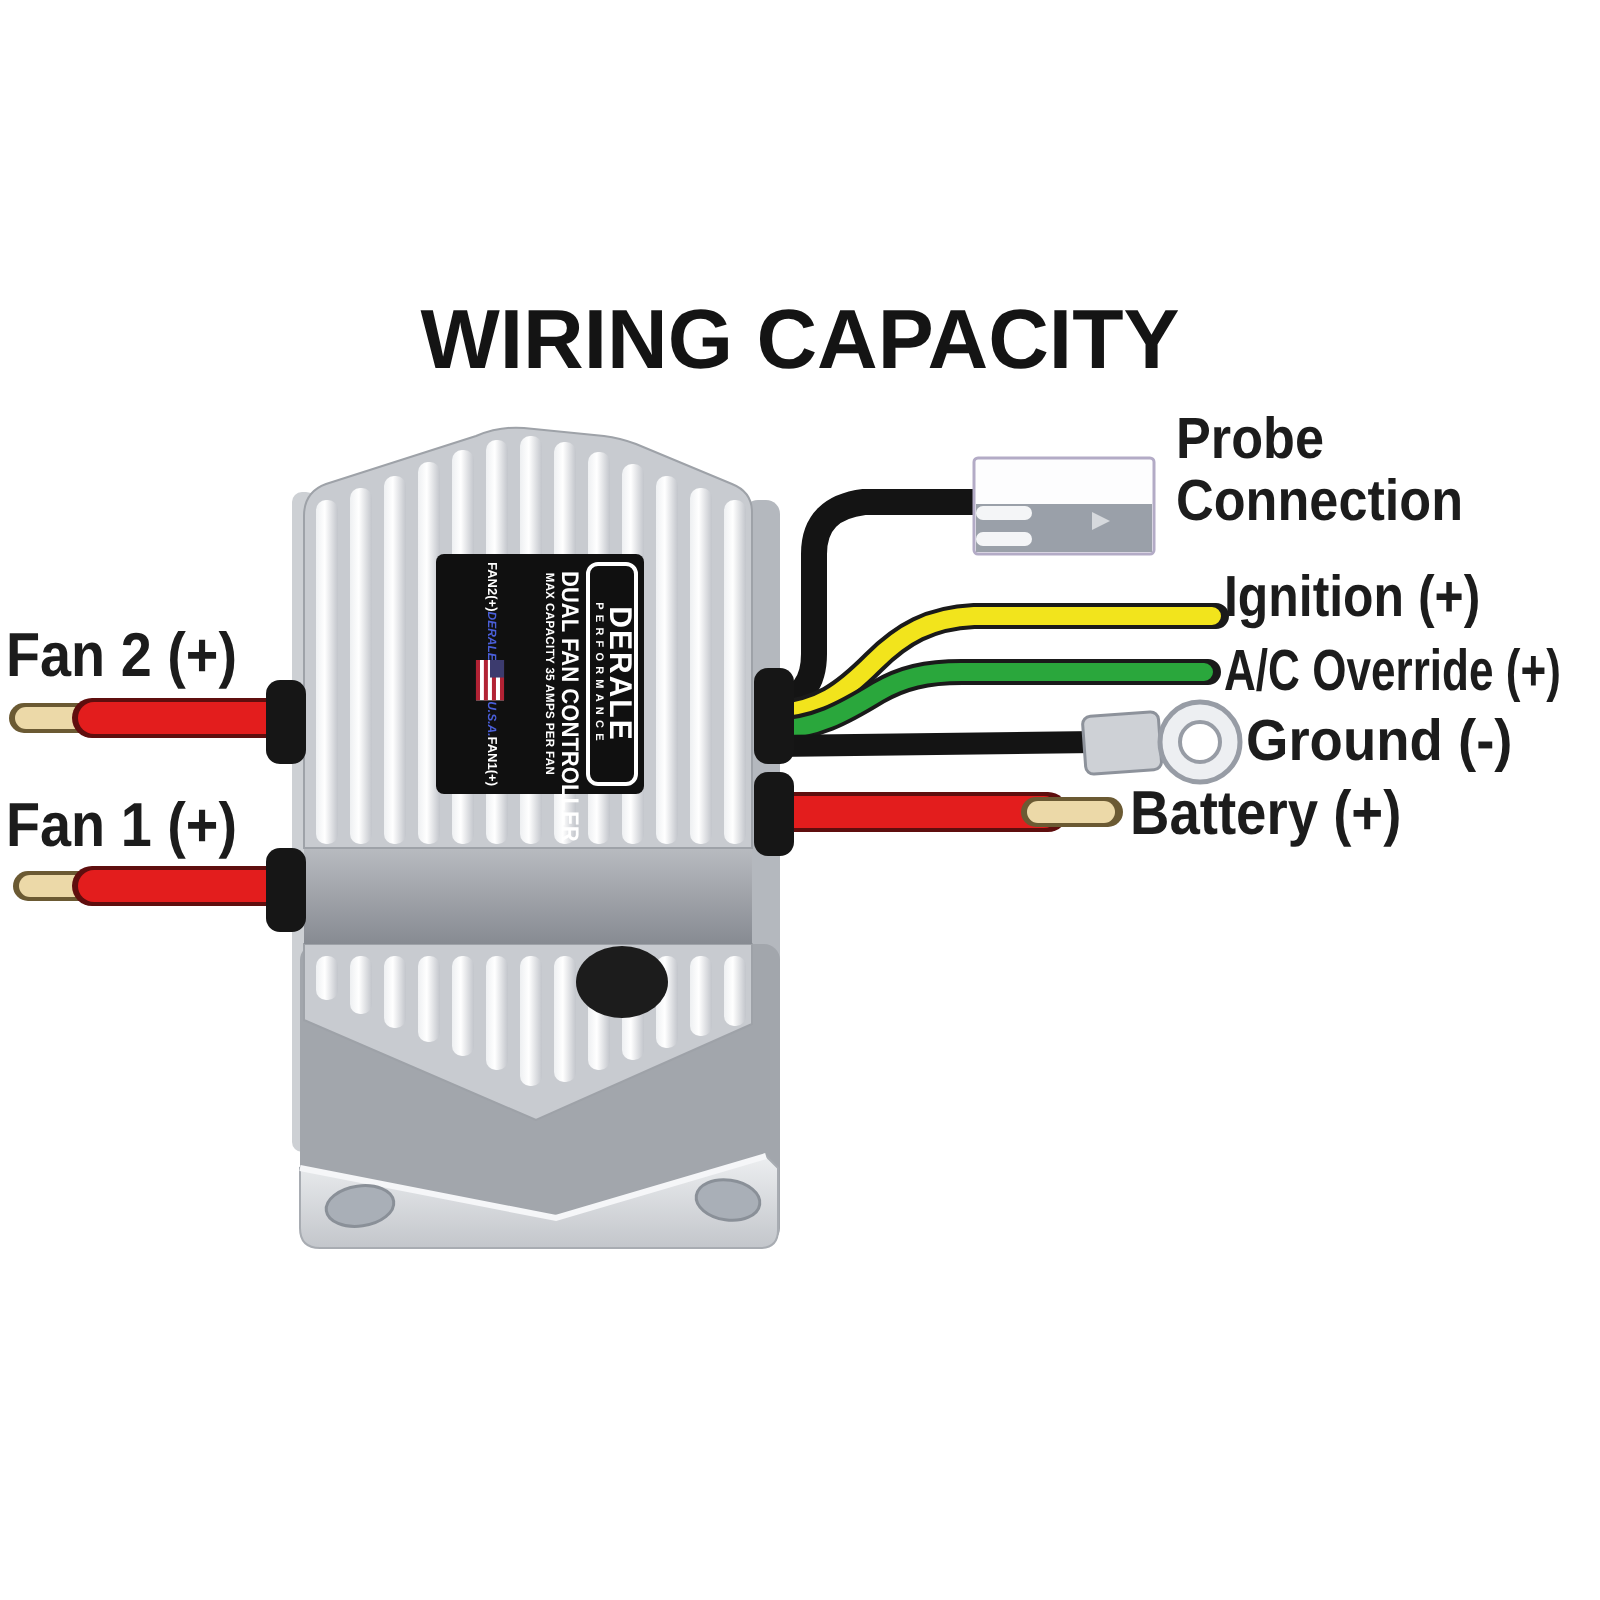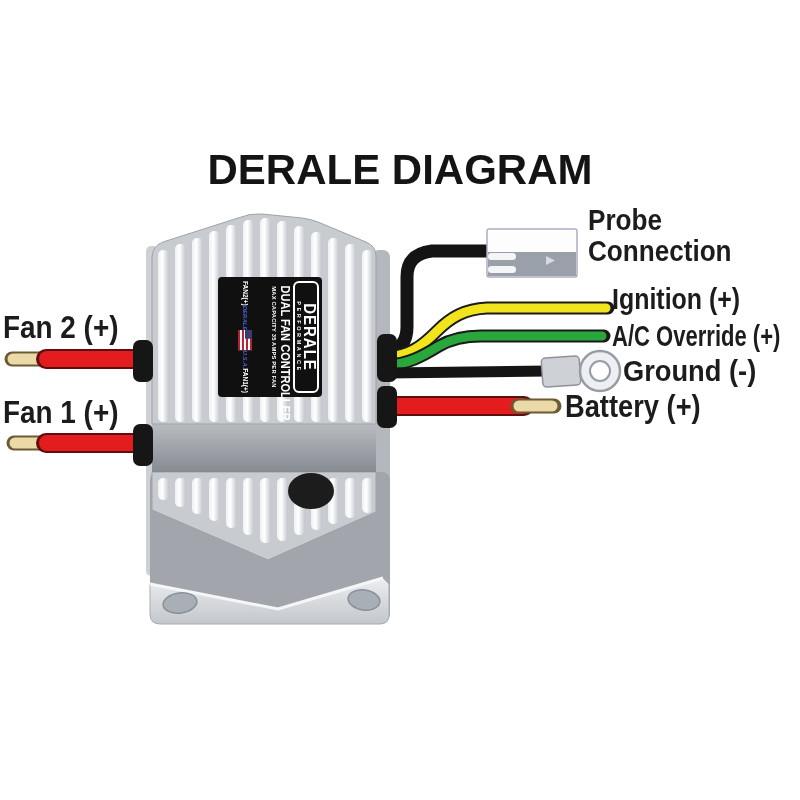--- a/index.html
+++ b/index.html
@@ -175,21 +175,21 @@
           <rect y="9.2" width="23" height="2.3" fill="#b22234"></rect>
           <rect y="13.7" width="23" height="2.3" fill="#b22234"></rect>
           <rect width="10" height="8" fill="#3c3b6e"></rect>
         </svg>
         <span class="blue-mini">U.S.A.</span>
         <span class="port">FAN1(+)</span>
       </div>
     </div>
   </div>
 
-  <div id="title" class="lbl">DERALE DIAGRAM</div>
+  <div id="title" class="lbl">WIRING CAPACITY</div>
   <div id="lbl-fan2" class="lbl">Fan 2 (+)</div>
   <div id="lbl-fan1" class="lbl">Fan 1 (+)</div>
   <div id="lbl-probe" class="lbl">
     <div>Probe</div>
     <div>Connection</div>
   </div>
   <div id="lbl-ignition" class="lbl">Ignition (+)</div>
   <div id="lbl-ac" class="lbl">A/C Override (+)</div>
   <div id="lbl-ground" class="lbl">Ground (-)</div>
   <div id="lbl-battery" class="lbl">Battery (+)</div>

